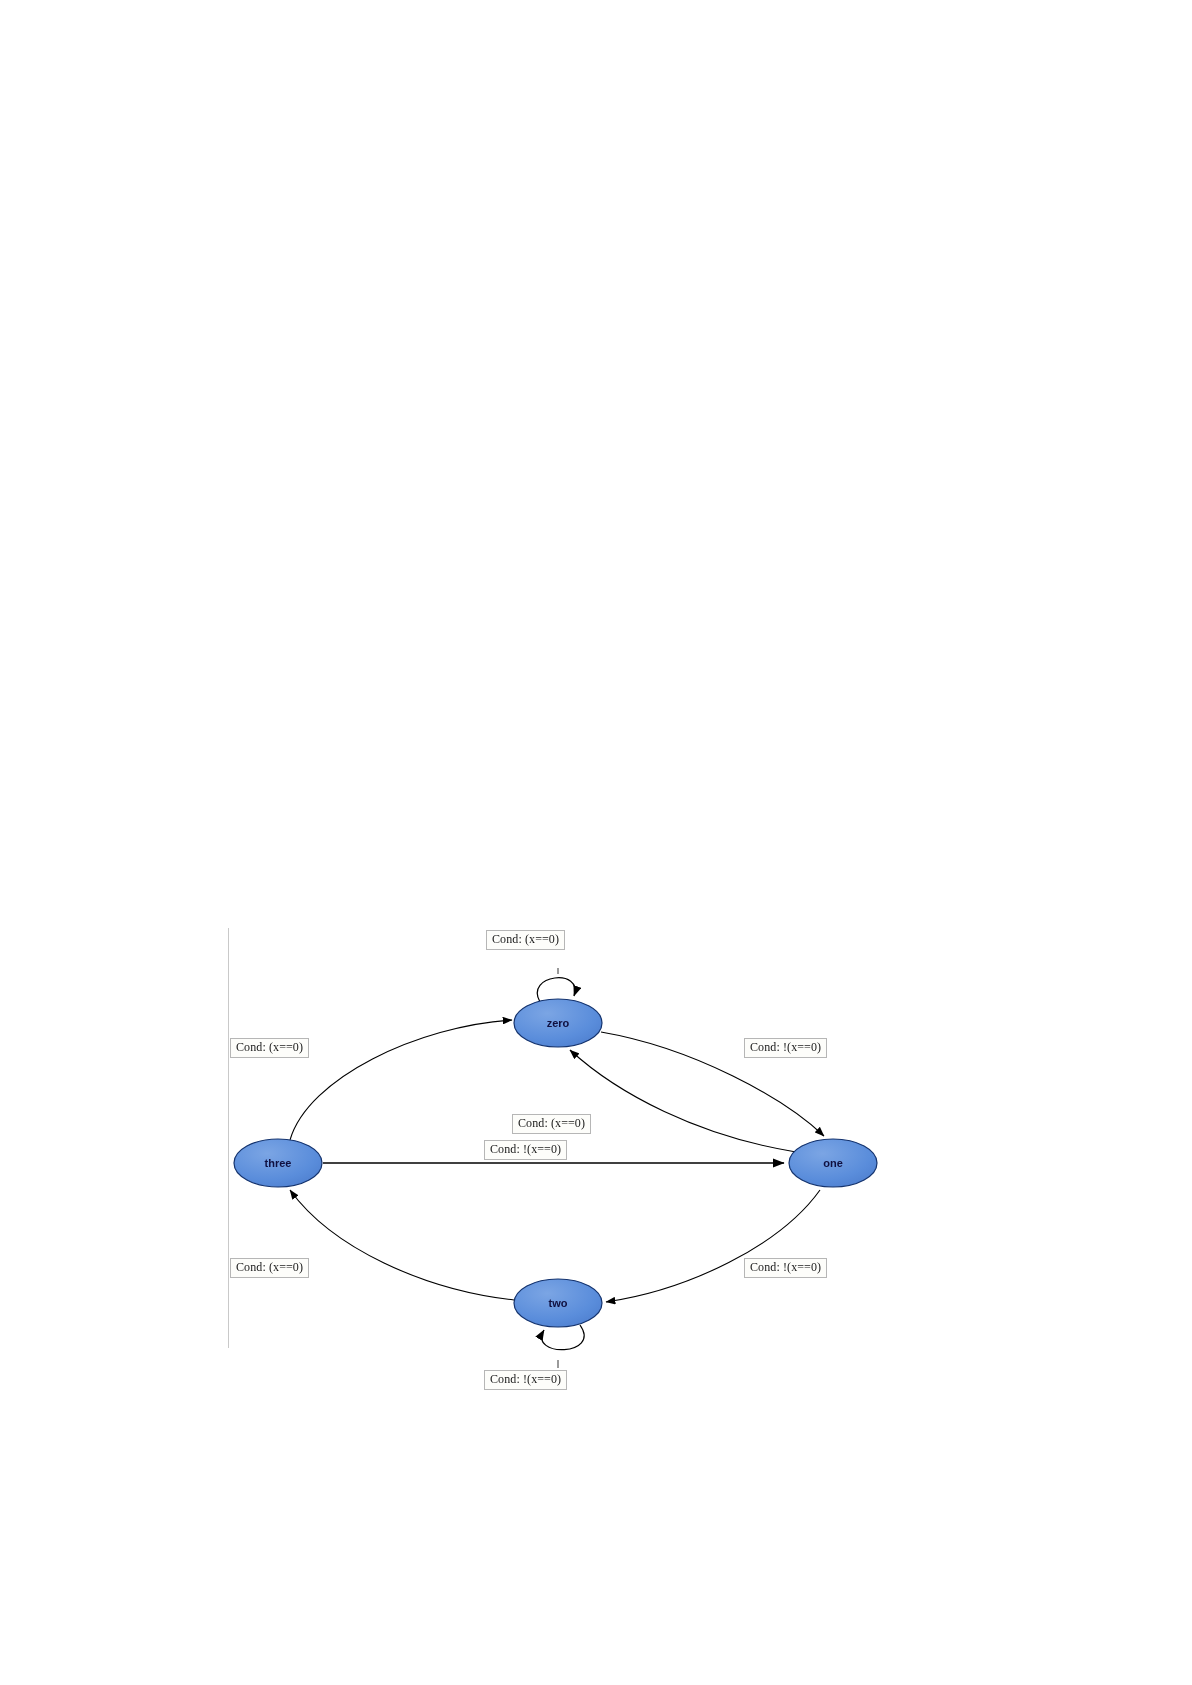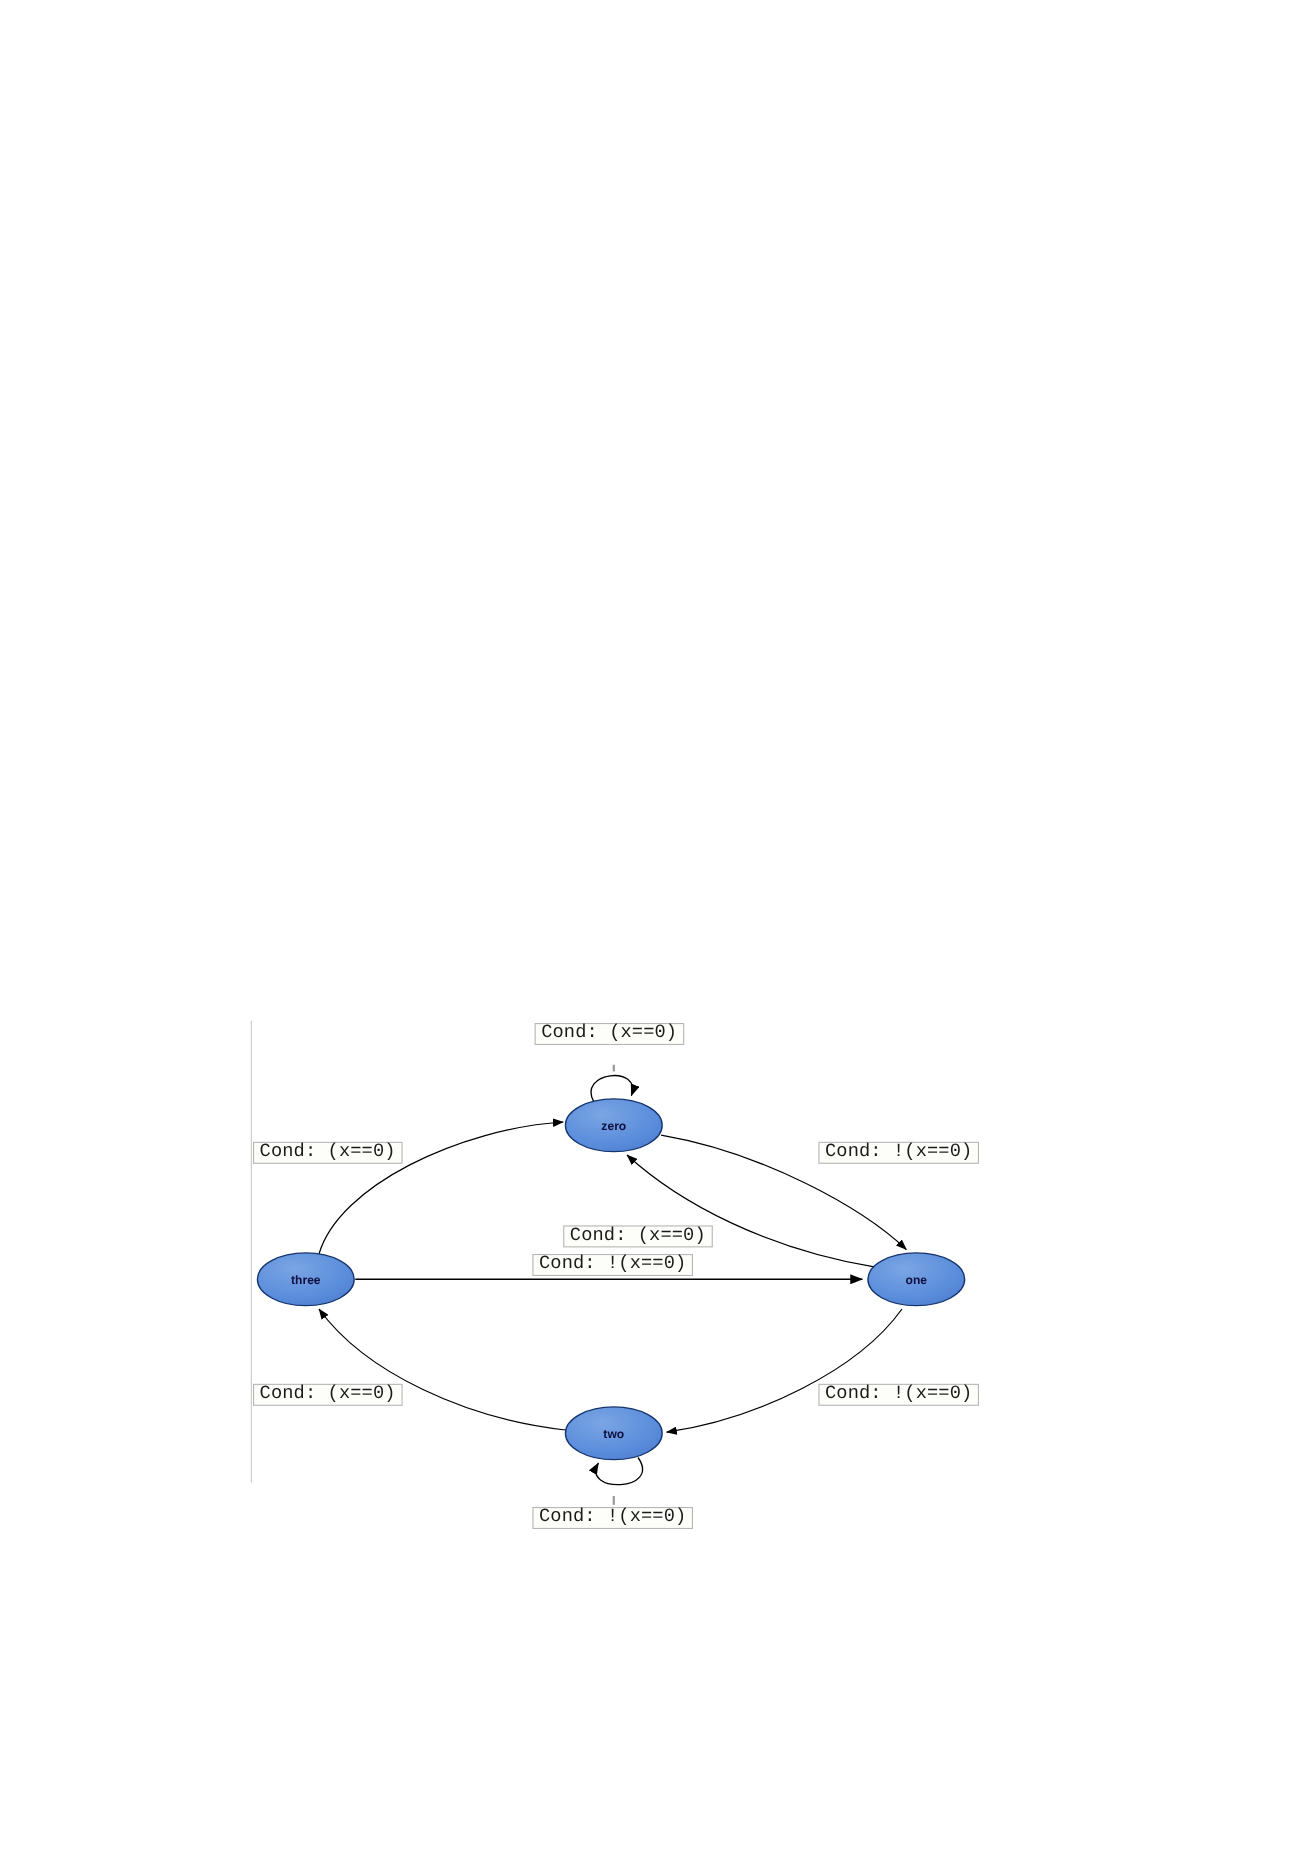--- a/index.html
+++ b/index.html
@@ -54,22 +54,22 @@
     font-weight: bold;
     fill: #101040;
   }
 
   
   .cond-box {
     position: absolute;
     background: #fdfdfa;
     border: 1px solid #b6b6b6;
     padding: 1px 5px 2px 5px;
-    font-family: Liberation Mono, monospace;
-    font-size: 17px;
+    font-family: Liberation Serif, serif;
+    font-size: 12px;
     color: #1a1a1a;
     white-space: nowrap;
     line-height: 15px;
     letter-spacing: 0.1px;
   }
 </style>
 </head>
 <body>
 
 <div id="page-sheet">

